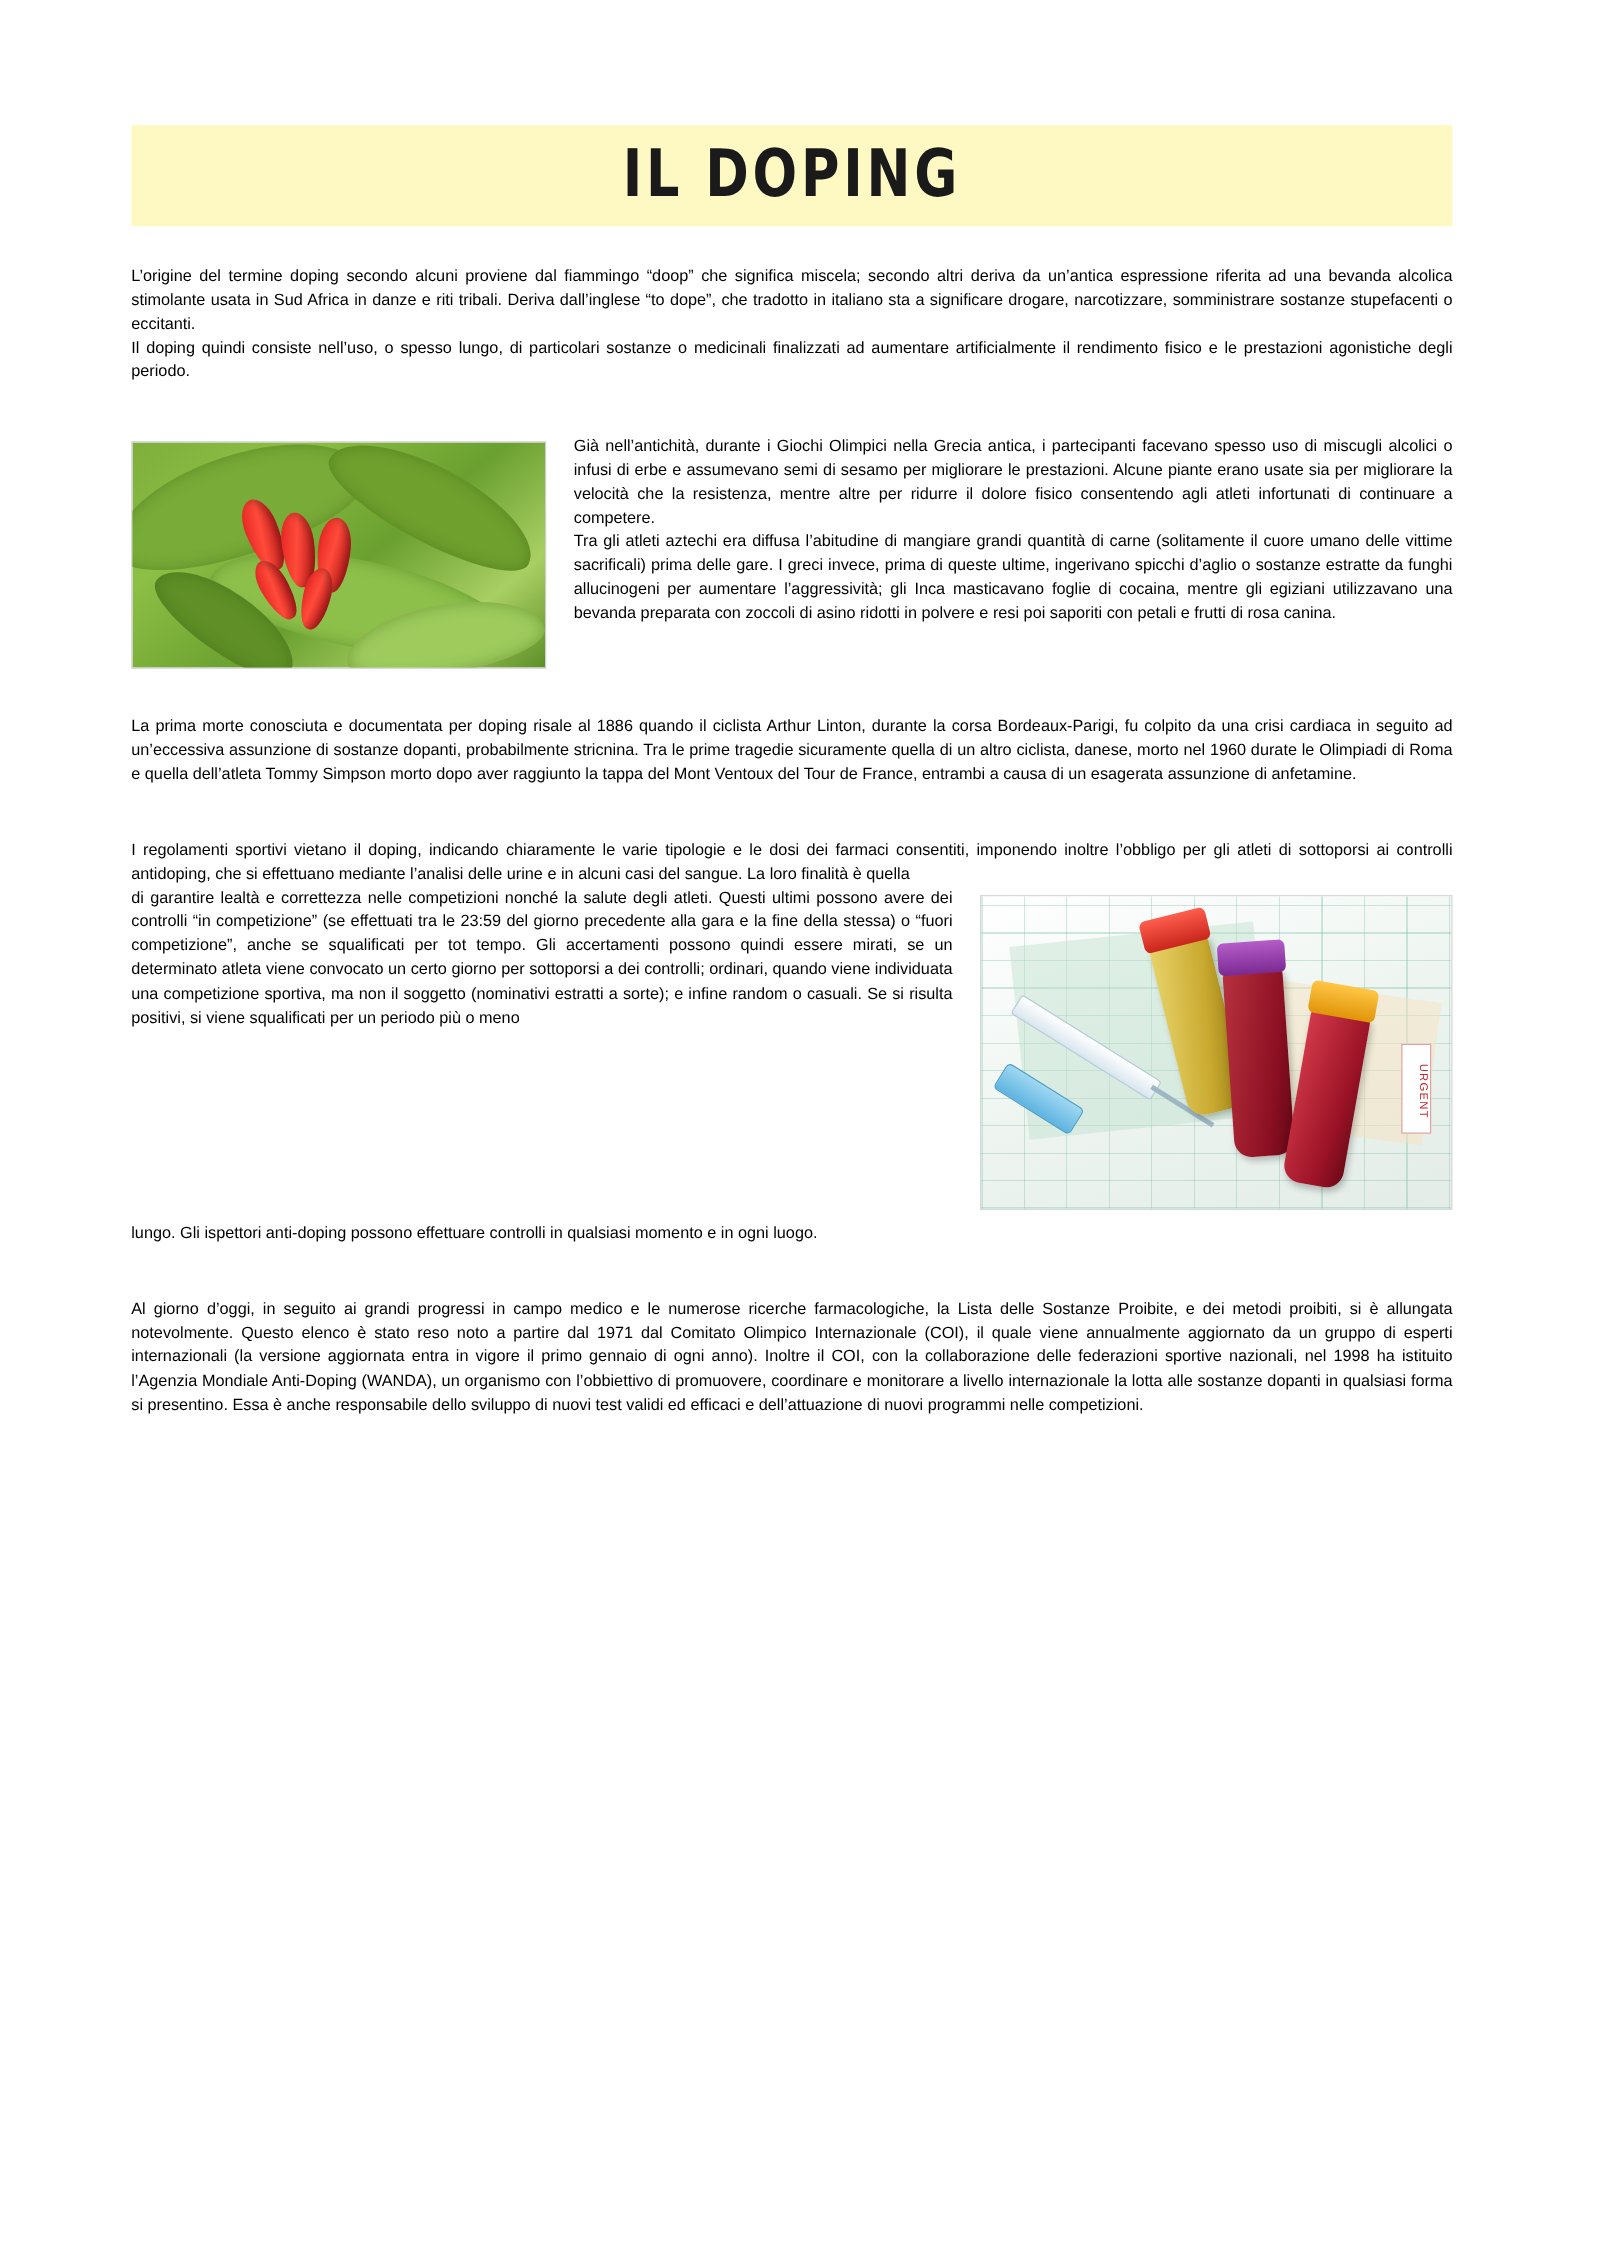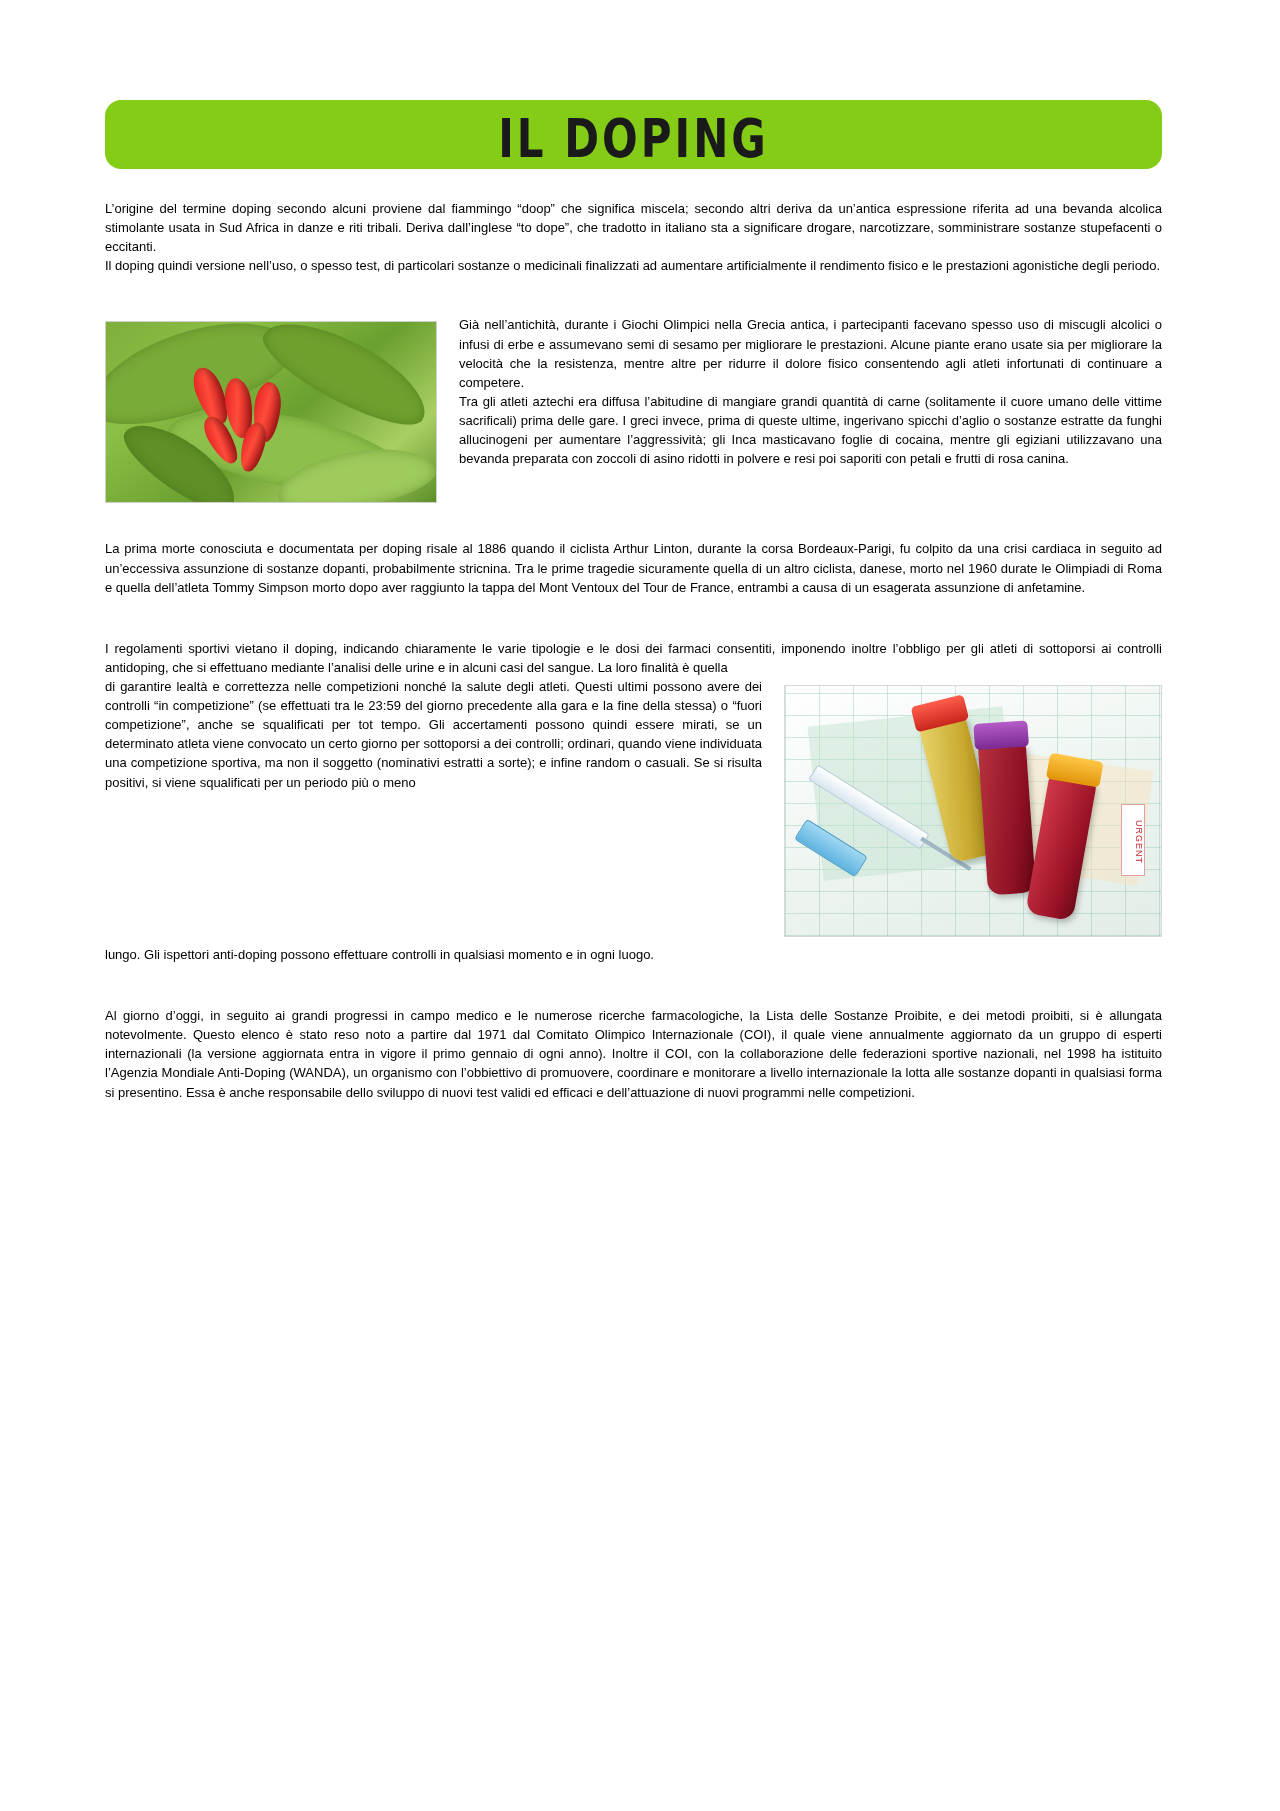--- a/index.html
+++ b/index.html
@@ -14,25 +14,24 @@
     color: #000000;
   }
   .page {
     position: relative;
     width: 1280px;
     min-height: 1811px;
     box-sizing: border-box;
     padding: 100px 118px 60px 105px;
   }
   .title-banner {
-    background: #84cc16;
-    padding: 14px 0 6px 0;
+    background: #fef9c3;
+    padding: 14px 0 18px 0;
     text-align: center;
     margin-bottom: 30px;
-    border-radius: 16px;
   }
   .title-banner h1 {
     margin: 0;
     font-family: "DejaVu Sans", sans-serif;
     font-weight: bold;
     font-size: 42px;
     letter-spacing: 3px;
     color: #1a1a1a;
     transform: scaleY(1.25);
     transform-origin: center;
@@ -190,21 +189,21 @@
 <body>
 
 <div class="page">
 
   <div class="title-banner">
     <h1>IL DOPING</h1>
   </div>
 
   <div class="block">
     <p>L’origine del termine doping secondo alcuni proviene dal fiammingo “doop” che significa miscela; secondo altri deriva da un’antica espressione riferita ad una bevanda alcolica stimolante usata in Sud Africa in danze e riti tribali. Deriva dall’inglese “to dope”, che tradotto in italiano sta a significare drogare, narcotizzare, somministrare sostanze stupefacenti o eccitanti.</p>
-    <p><span>Il doping quindi versione nell’</span><span class="u">uso</span><span>, o spesso test, </span><span class="u">di particolari sostanze o medicinali finalizzati ad aumentare artificialmente il rendimento fisico e le prestazioni agonistiche</span><span> degli periodo.</span></p>
+    <p><span>Il doping quindi consiste nell’</span><span class="u">uso</span><span>, o spesso lungo, </span><span class="u">di particolari sostanze o medicinali finalizzati ad aumentare artificialmente il rendimento fisico e le prestazioni agonistiche</span><span> degli periodo.</span></p>
   </div>
 
   <div class="spacer-sm"></div>
 
   <div class="clearfix">
     <div class="img-berries">
       <div class="leaf a"></div>
       <div class="leaf b"></div>
       <div class="leaf c"></div>
       <div class="leaf d"></div>

